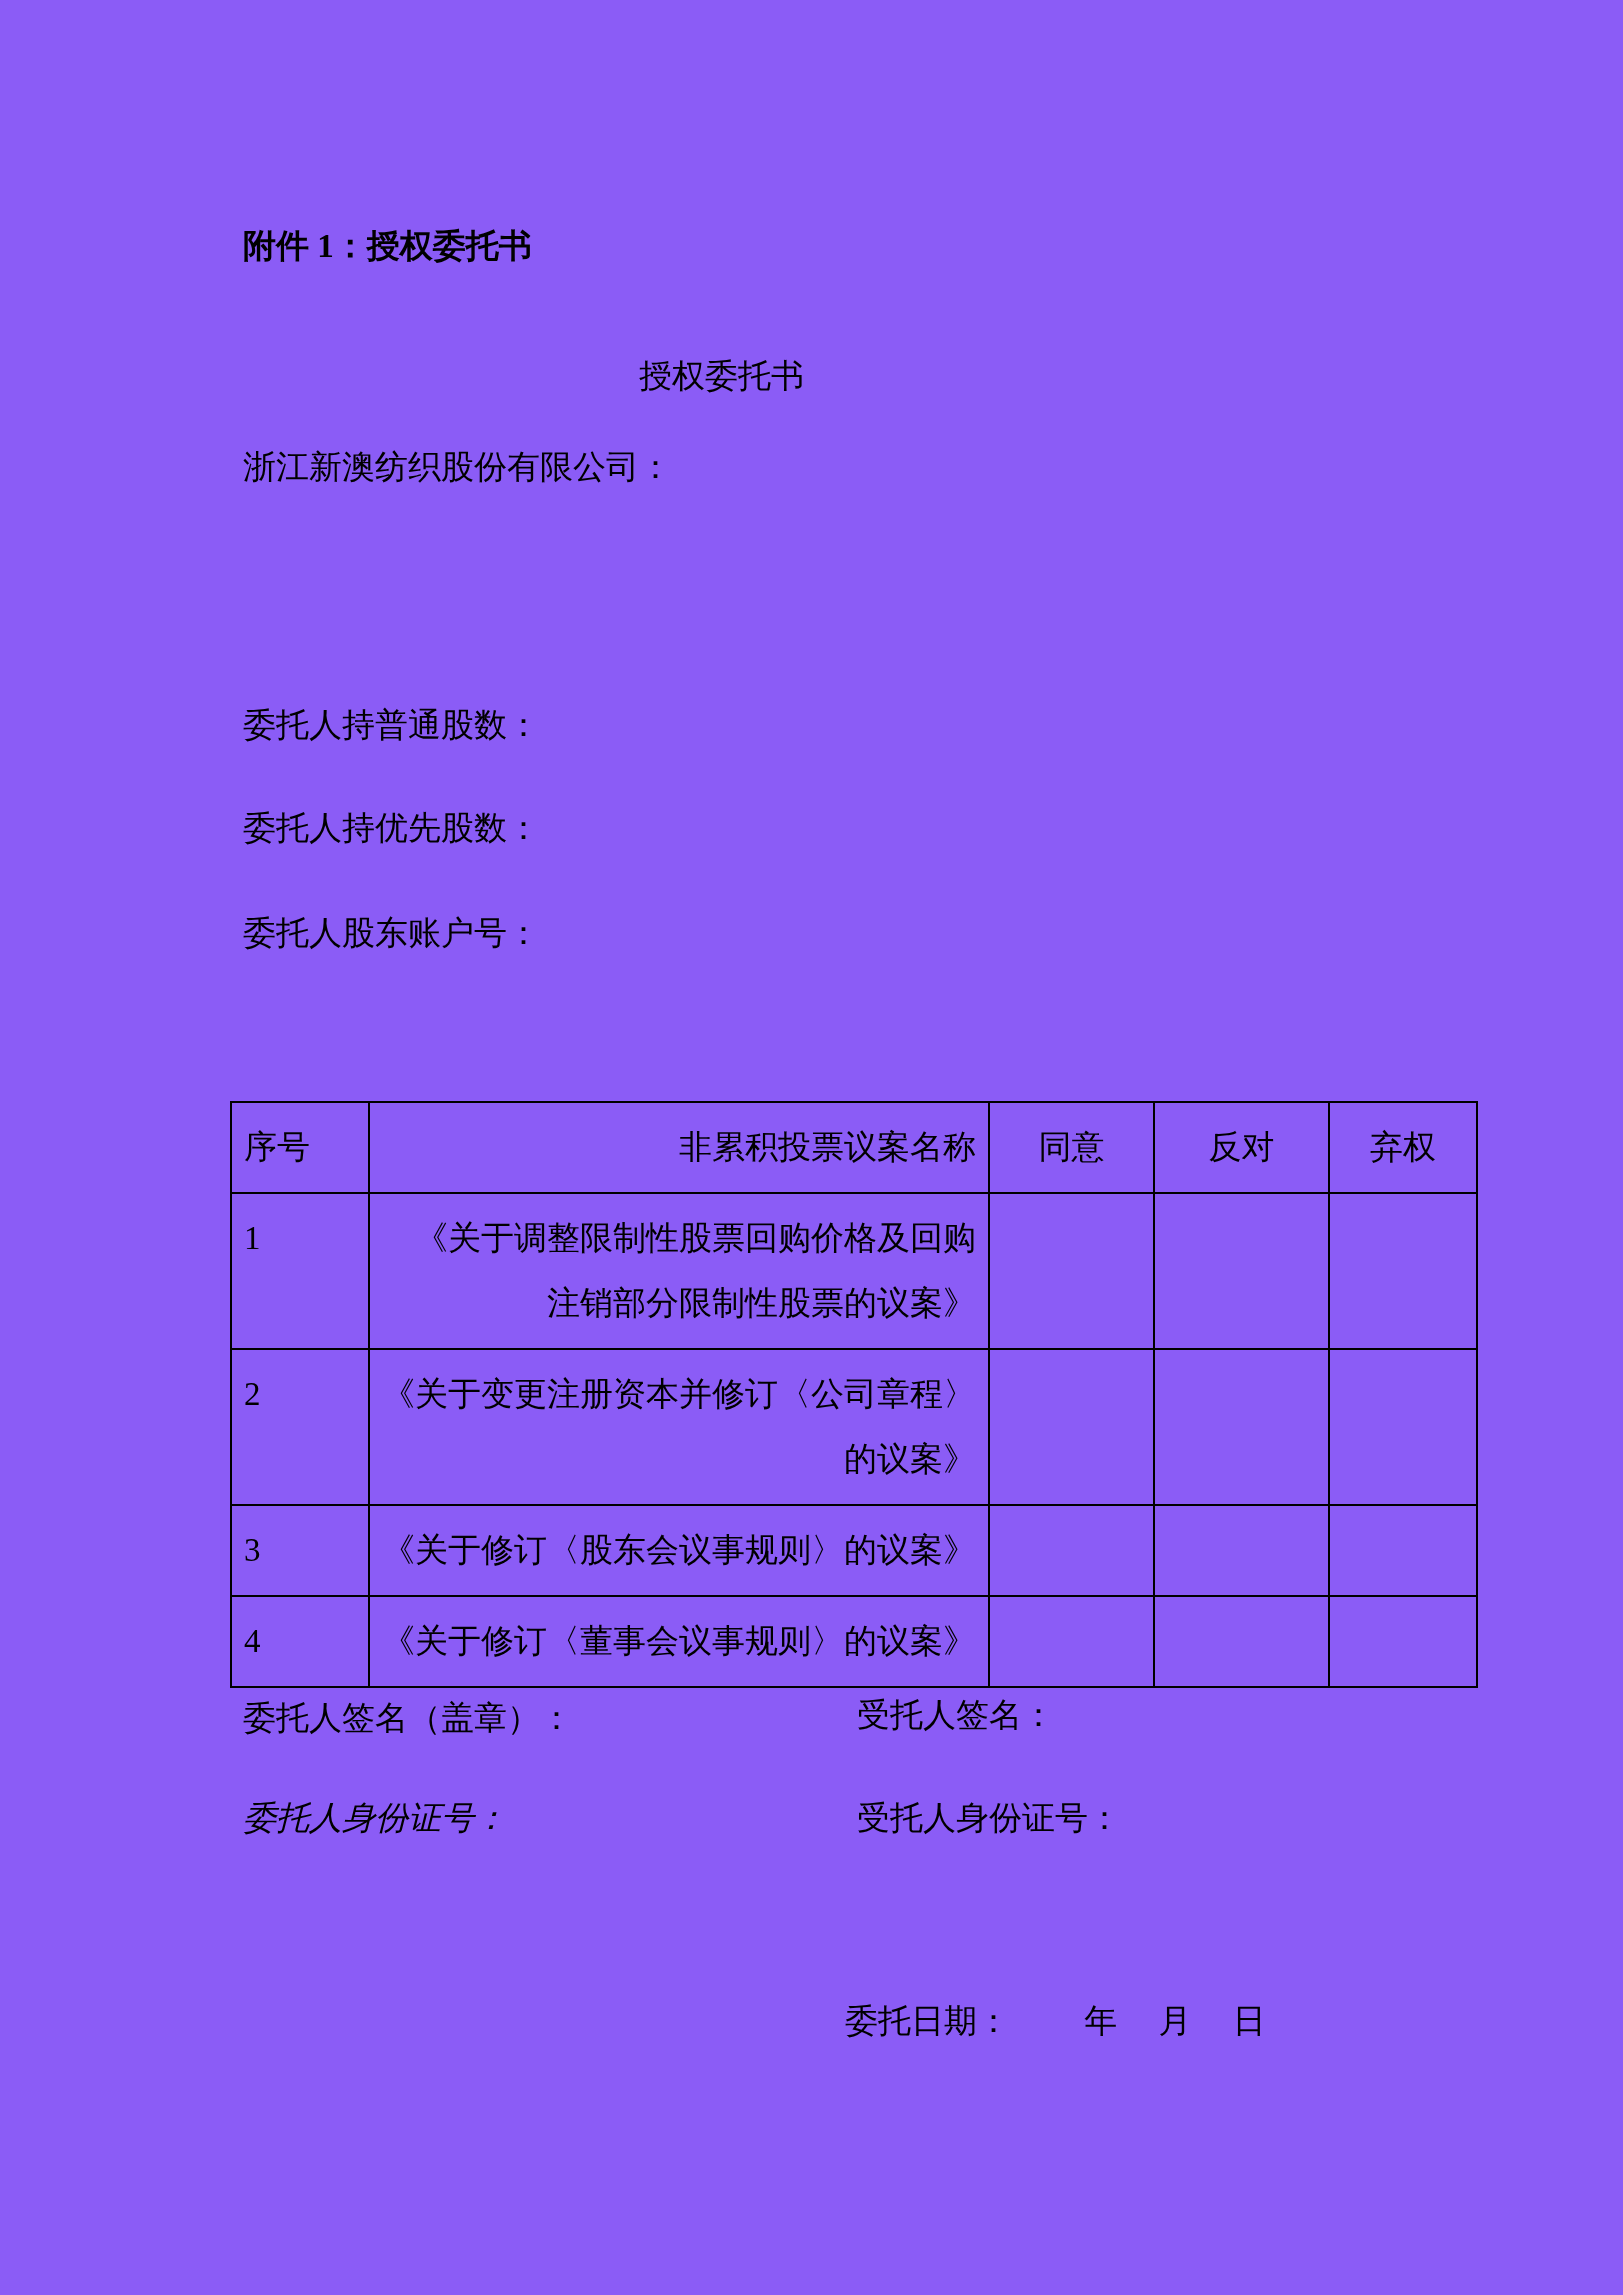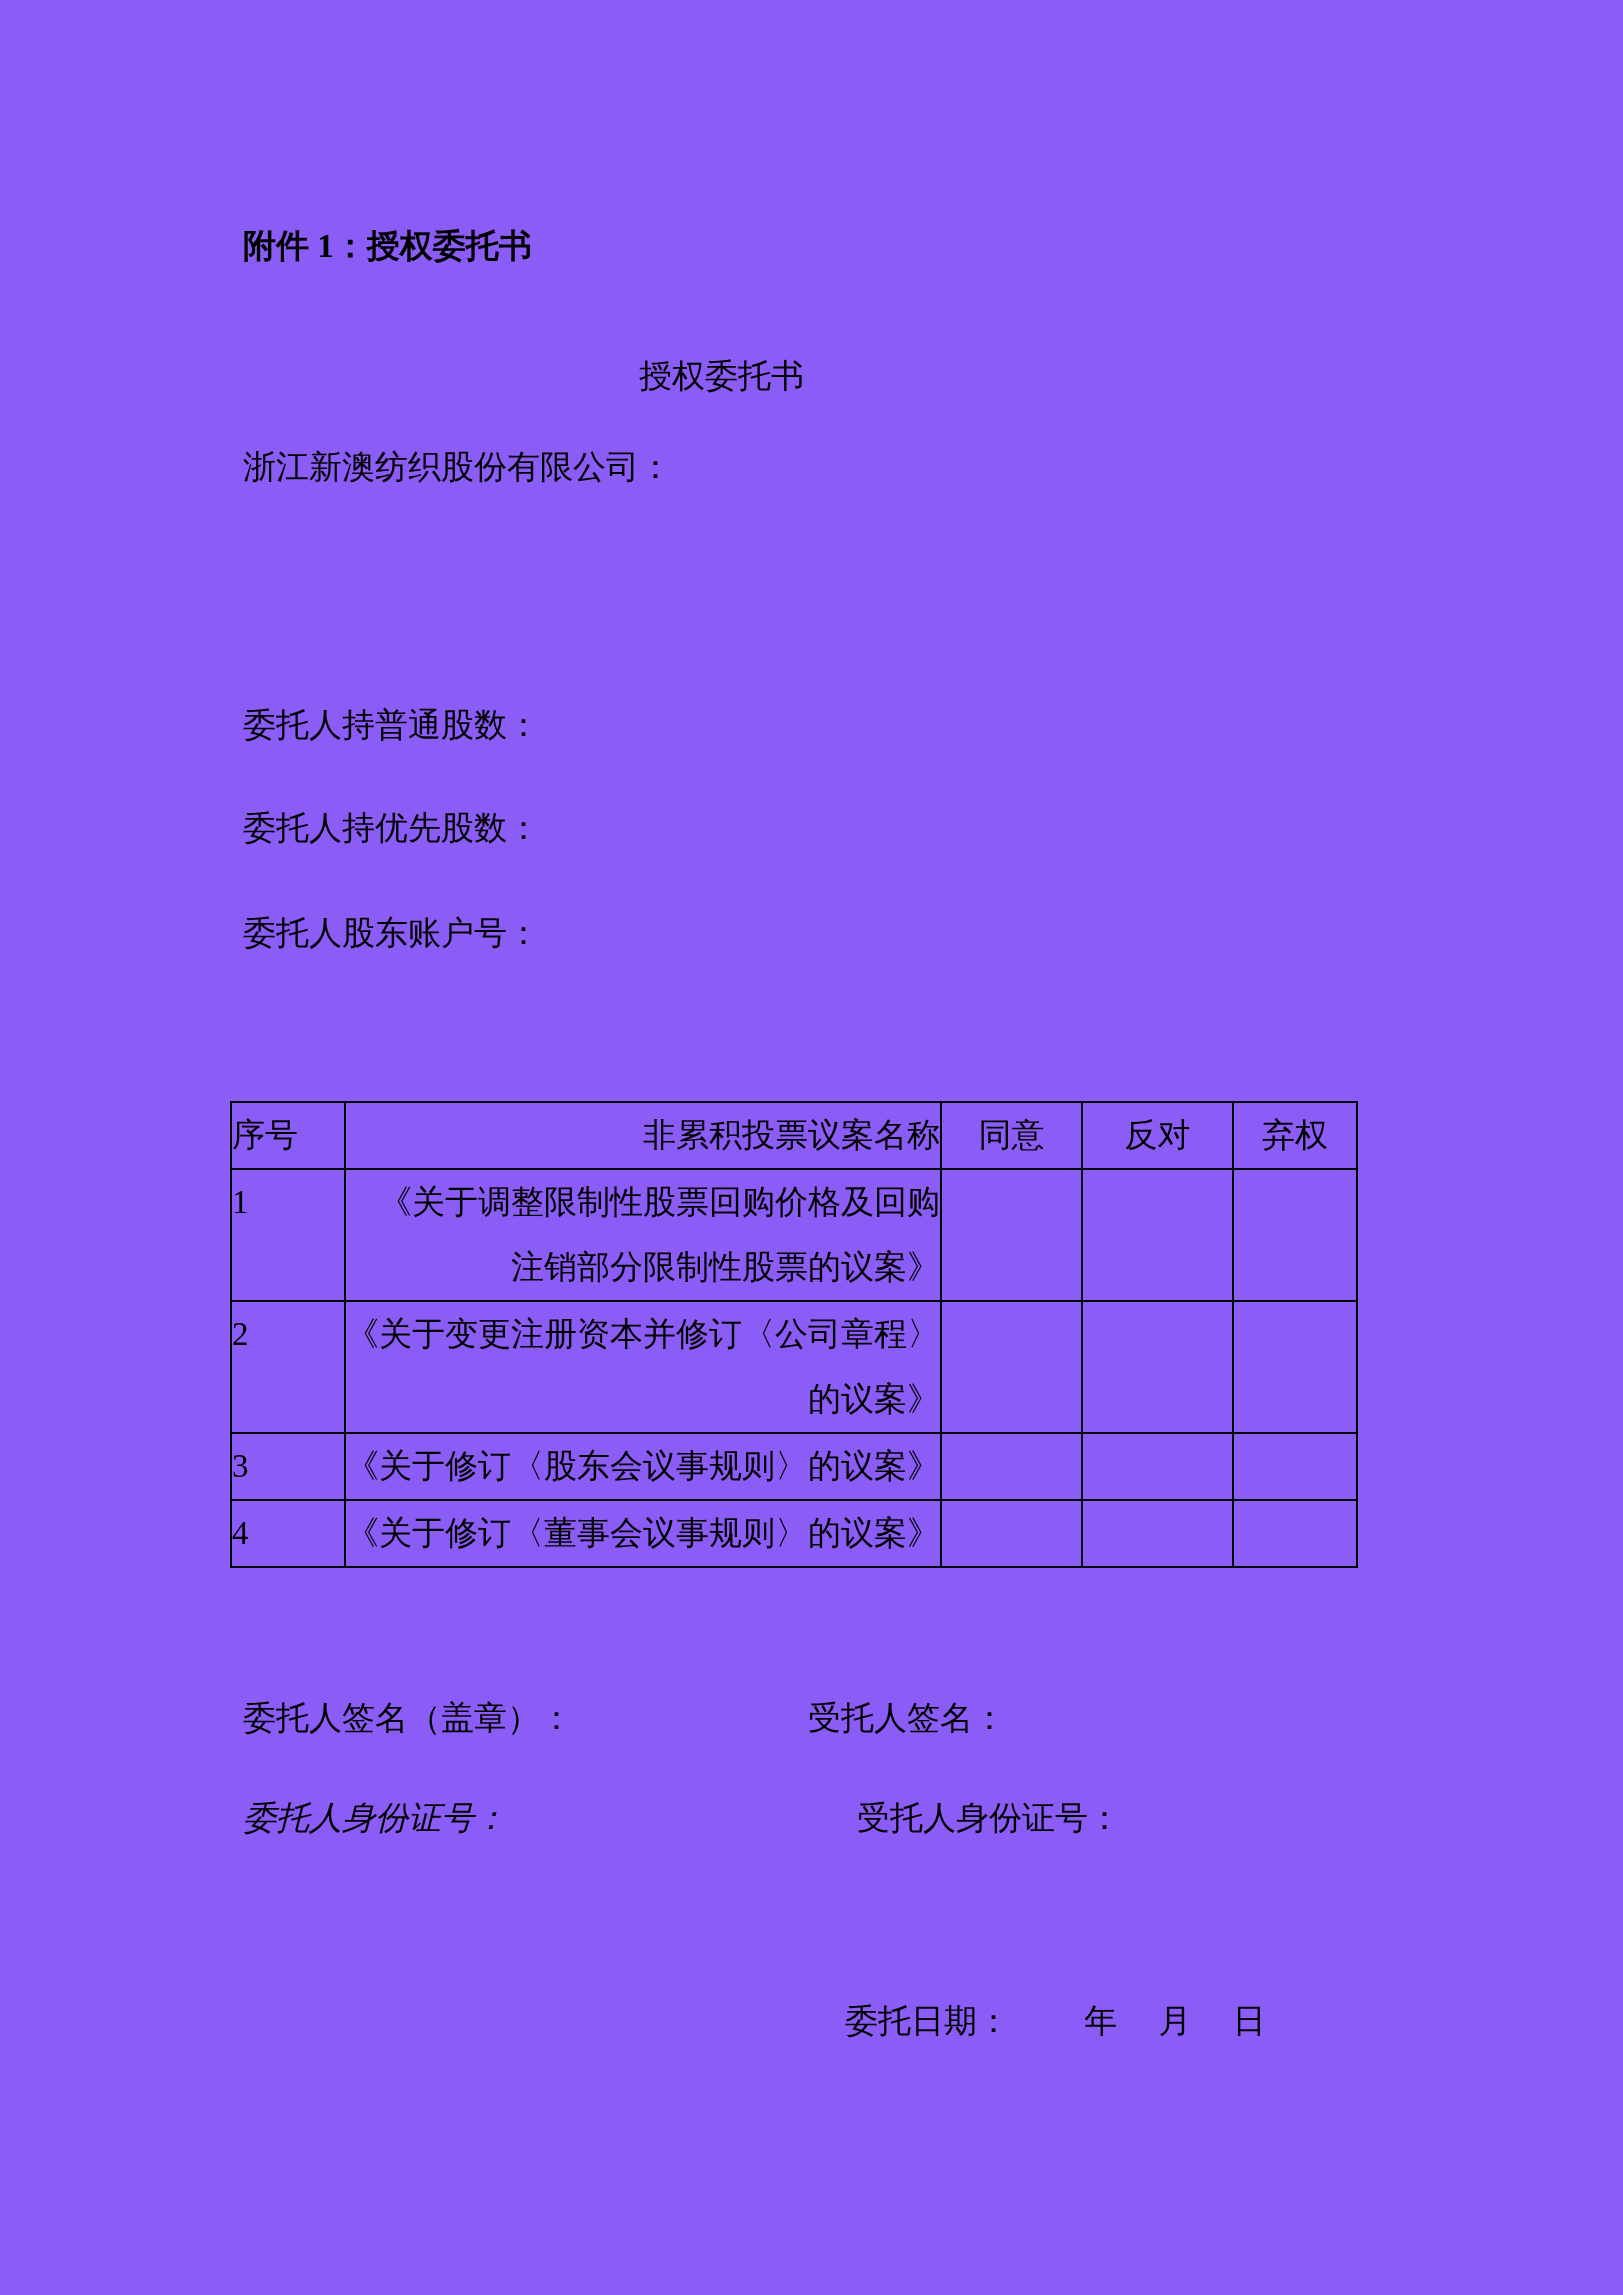--- a/index.html
+++ b/index.html
@@ -36,39 +36,39 @@
     top: 1101px;
     border-collapse: collapse;
     table-layout: fixed;
   }
   table.vote-table th, table.vote-table td {
     border: 2.6px solid #000000;
     font-weight: normal;
     font-size: 33px;
     vertical-align: top;
     line-height: 65px;
-    padding: 0;
+    padding: 12px;
     overflow: hidden;
   }
   .col-no   { width: 112px; text-align: left; }
   .col-name { width: 577px; text-align: right; }
   .col-vote-1 { width: 139px; text-align: center; }
   .col-vote-2 { width: 149px; text-align: center; }
   .col-vote-3 { width: 122px; text-align: center; }
   th.col-no, td.col-no { padding-left: 10.5px; }
   th.col-name, td.col-name { padding-left: 17px; }
   tr.r-header { height: 66px; }
   tr.r-1 { height: 131px; }
   tr.r-2 { height: 130px; }
   tr.r-3 { height: 66px; }
   tr.r-4 { height: 67px; }
   td.col-name div { white-space: nowrap; }
 
   .sig-principal-sign { left: 243px;  top: 1701px; }
-  .sig-trustee-sign   { left: 808px; top: 1701px; }
+  .sig-trustee-sign   { left: 857px; top: 1701px; font-family: Liberation Mono, monospace; }
   .sig-principal-id   { left: 243px;  top: 1801px; font-style: italic; }
   .sig-trustee-id     { left: 857px; top: 1801px; }
   .date-line          { left: 845px; top: 2004px; white-space: pre; }
 </style>
 </head>
 <body>
 
 <div class="page">
 
   <div class="abs attachment-heading">附件 1：授权委托书</div>

